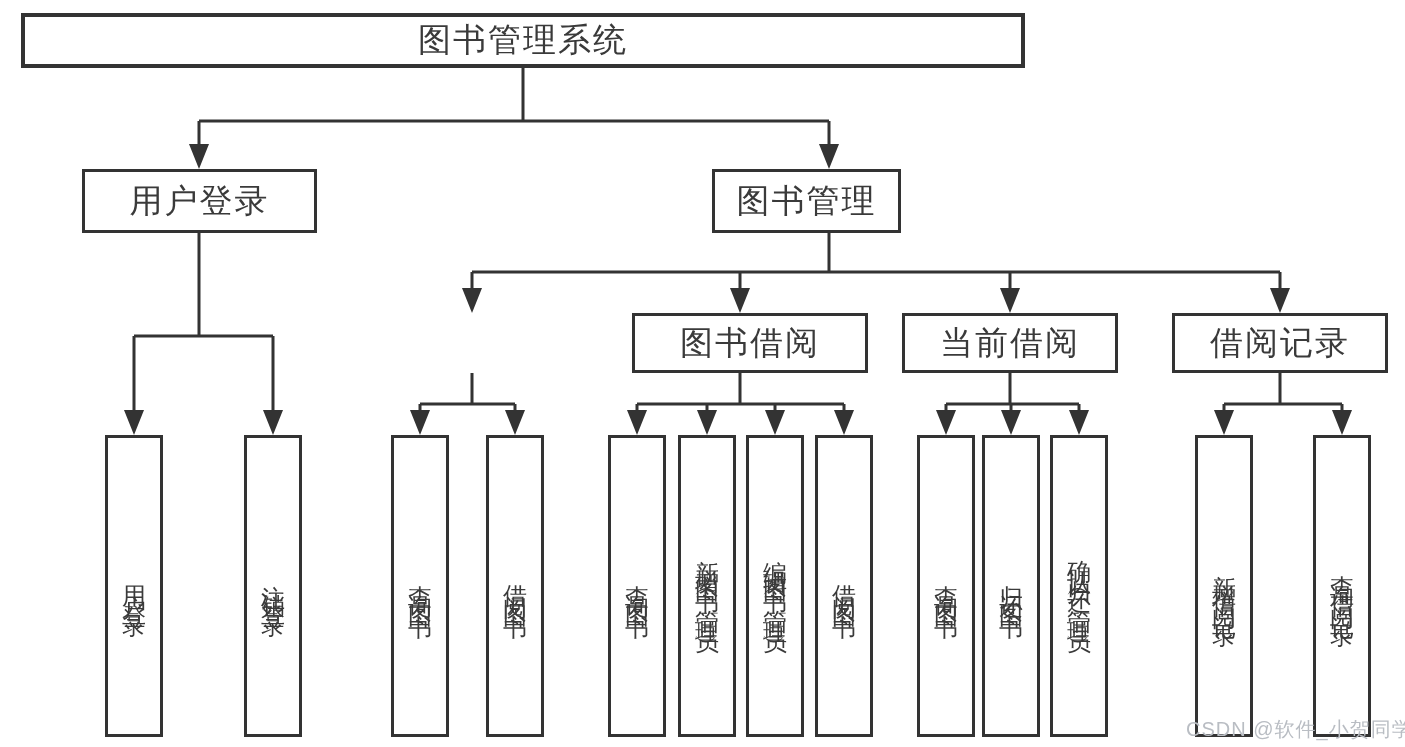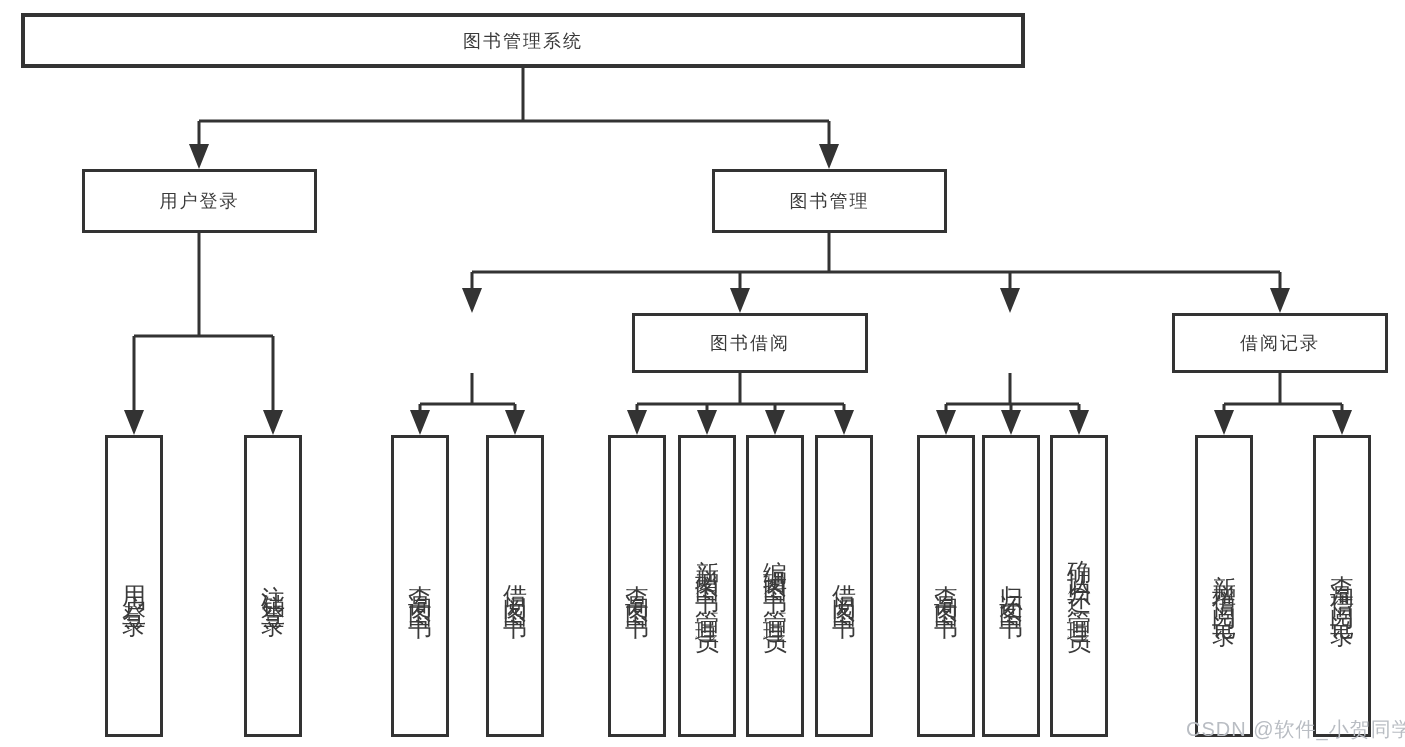--- a/index.html
+++ b/index.html
@@ -31,21 +31,21 @@
     background: #ffffff;
     border: 3px solid var(--line);
     display: flex;
     align-items: center;
     justify-content: center;
     color: var(--text);
     z-index: 2;
   }
   .node.root { border-width: 4px; }
   .node.h span {
-    font-size: 18px;
+    font-size: 33px;
     letter-spacing: 2px;
     white-space: nowrap;
   }
   .node.v span {
     writing-mode: vertical-lr;
     text-orientation: mixed;
     font-size: 24px;
     letter-spacing: 10px;
     line-height: 1;
     white-space: nowrap;
@@ -109,26 +109,29 @@
     </g>
   </svg>
 
   <div class="node h root" style="left:21px;top:13px;width:1004px;height:55px">
     <span>图书管理系统</span>
   </div>
 
   <div class="node h" style="left:82px;top:169px;width:235px;height:64px">
     <span>用户登录</span>
   </div>
-  <div class="node h" style="left:712px;top:169px;width:235px;height:64px">
+  <div class="node h" style="left:712px;top:169px;width:189px;height:64px">
     <span>图书管理</span>
   </div>
 
   <div class="node h" style="left:632px;top:313px;width:236px;height:60px">
     <span>图书借阅</span>
+  </div>
+  <div class="node h" style="left:902px;top:313px;width:216px;height:60px">
+    <span>当前借阅</span>
   </div>
   <div class="node h" style="left:1172px;top:313px;width:216px;height:60px">
     <span>借阅记录</span>
   </div>
 
   <div class="node v" style="left:105px;top:435px;width:58px;height:302px">
     <span>用户登录</span>
   </div>
   <div class="node v" style="left:244px;top:435px;width:58px;height:302px">
     <span>注销登录</span>

